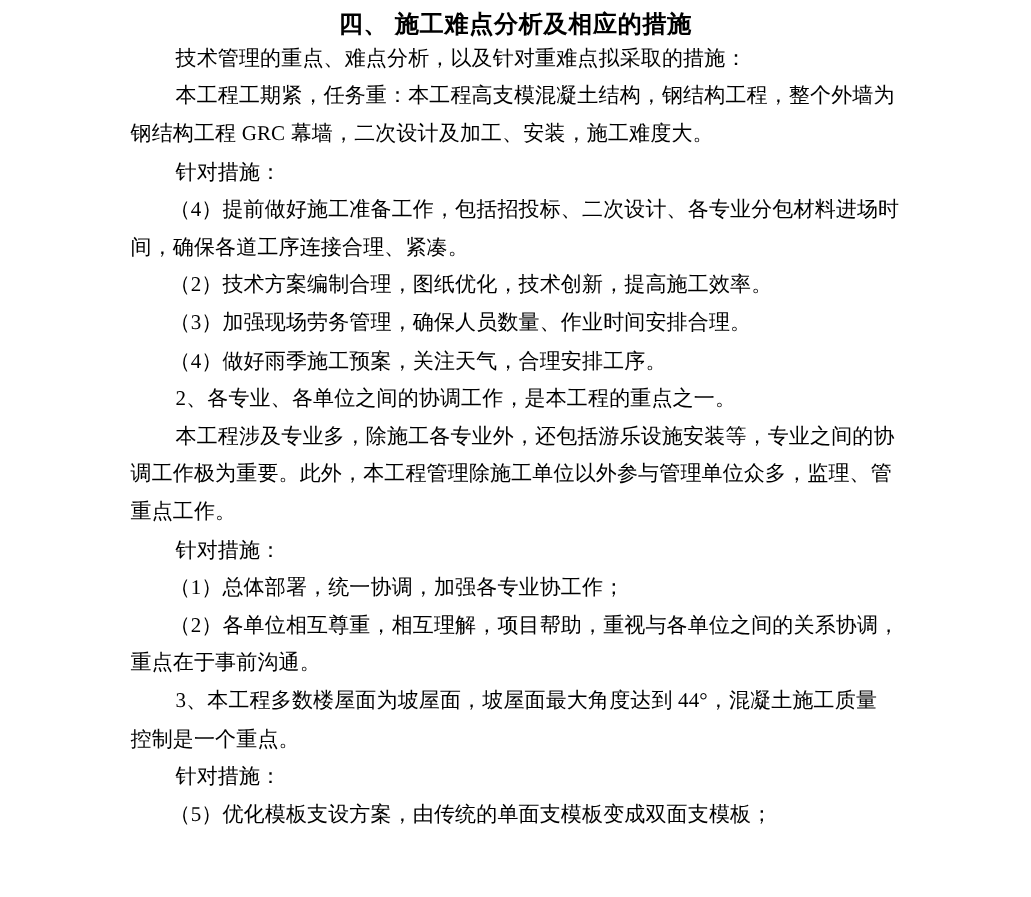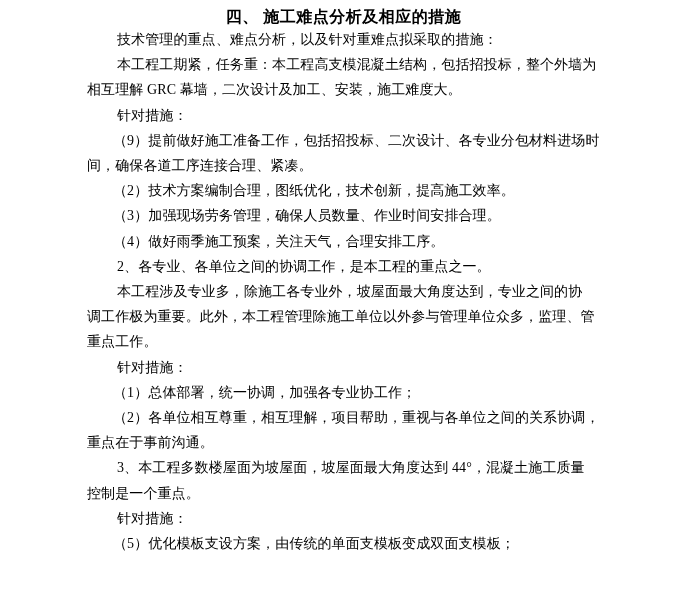--- a/index.html
+++ b/index.html
@@ -40,30 +40,30 @@
   .ind-num   { padding-left: 26px; } 
   .ind-none  { padding-left: 0;    } 
 </style>
 </head>
 <body>
 
 <div class="page">
   <div class="doc-title">四、 施工难点分析及相应的措施</div>
   <div class="doc-body">
     <div class="ln ind-first">技术管理的重点、难点分析，以及针对重难点拟采取的措施：</div>
-    <div class="ln ind-first">本工程工期紧，任务重：本工程高支模混凝土结构，包括招投标，整个外墙为</div>
-    <div class="ln ind-none">相互理解 GRC 幕墙，二次设计及加工、安装，施工难度大。</div>
+    <div class="ln ind-first">本工程工期紧，任务重：本工程高支模混凝土结构，钢结构工程，整个外墙为</div>
+    <div class="ln ind-none">钢结构工程 GRC 幕墙，二次设计及加工、安装，施工难度大。</div>
     <div class="ln ind-first">针对措施：</div>
-    <div class="ln ind-num">（9）提前做好施工准备工作，包括招投标、二次设计、各专业分包材料进场时</div>
+    <div class="ln ind-num">（4）提前做好施工准备工作，包括招投标、二次设计、各专业分包材料进场时</div>
     <div class="ln ind-none">间，确保各道工序连接合理、紧凑。</div>
     <div class="ln ind-num">（2）技术方案编制合理，图纸优化，技术创新，提高施工效率。</div>
     <div class="ln ind-num">（3）加强现场劳务管理，确保人员数量、作业时间安排合理。</div>
     <div class="ln ind-num">（4）做好雨季施工预案，关注天气，合理安排工序。</div>
     <div class="ln ind-first">2、各专业、各单位之间的协调工作，是本工程的重点之一。</div>
-    <div class="ln ind-first">本工程涉及专业多，除施工各专业外，坡屋面最大角度达到，专业之间的协</div>
+    <div class="ln ind-first">本工程涉及专业多，除施工各专业外，还包括游乐设施安装等，专业之间的协</div>
     <div class="ln ind-none">调工作极为重要。此外，本工程管理除施工单位以外参与管理单位众多，监理、管</div>
     <div class="ln ind-none">重点工作。</div>
     <div class="ln ind-first">针对措施：</div>
     <div class="ln ind-num">（1）总体部署，统一协调，加强各专业协工作；</div>
     <div class="ln ind-num">（2）各单位相互尊重，相互理解，项目帮助，重视与各单位之间的关系协调，</div>
     <div class="ln ind-none">重点在于事前沟通。</div>
     <div class="ln ind-first">3、本工程多数楼屋面为坡屋面，坡屋面最大角度达到 44°，混凝土施工质量</div>
     <div class="ln ind-none">控制是一个重点。</div>
     <div class="ln ind-first">针对措施：</div>
     <div class="ln ind-num">（5）优化模板支设方案，由传统的单面支模板变成双面支模板；</div>

